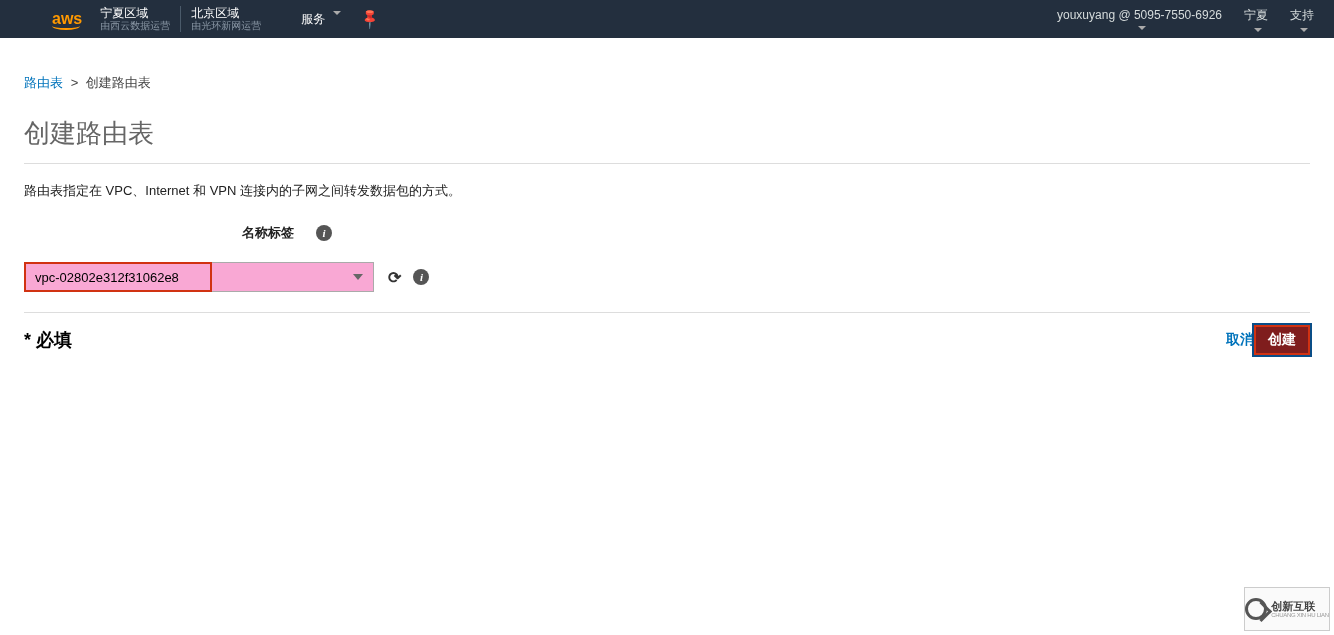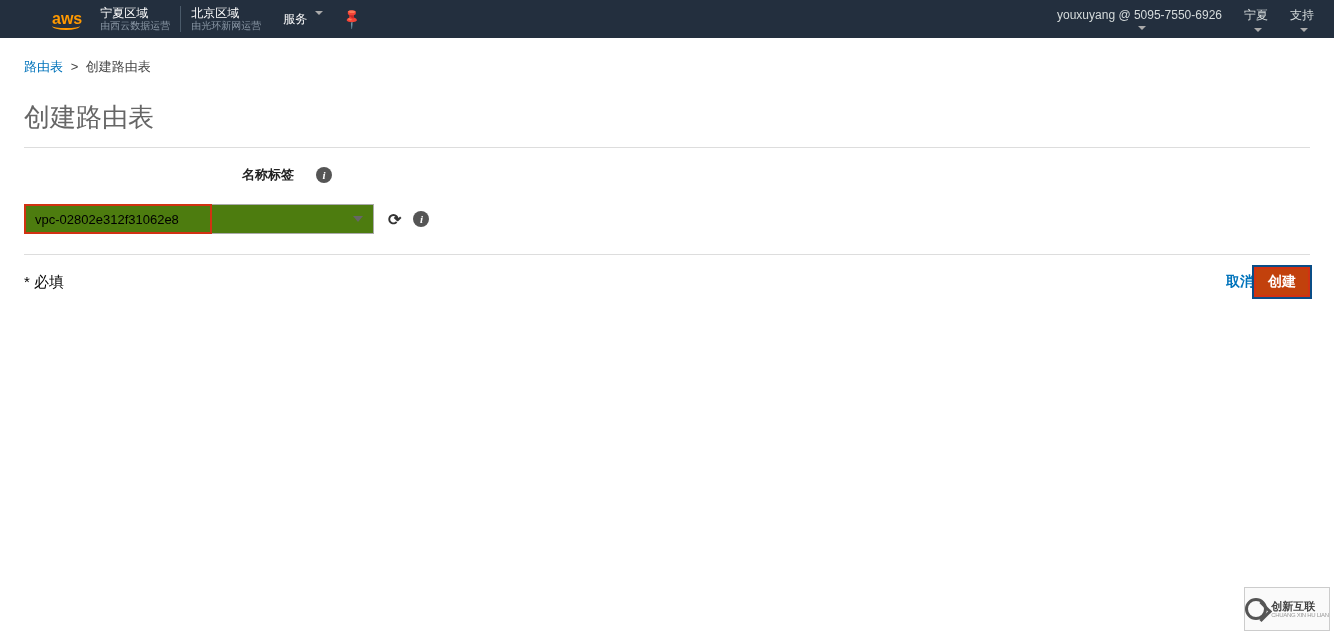--- a/index.html
+++ b/index.html
@@ -7,55 +7,55 @@
 
     
     .top-header { background: #232f3e; height: 38px; display: flex; align-items: center; color: #fff; font-size: 12px; padding: 0 20px 0 0; }
     .aws-logo { color: #ff9900; font-weight: bold; font-size: 16px; margin-left: 52px; margin-right: 8px; position: relative; text-align: center; }
     .aws-logo::after { content: ""; display: block; width: 28px; height: 6px; border-bottom: 2px solid #ff9900; border-radius: 0 0 50% 50%; position: absolute; bottom: -2px; left: 0; }
     .region-block { display: flex; align-items: center; }
     .region-item { padding: 0 10px; border-right: 1px solid #4a5a6a; line-height: 1.2; }
     .region-item:last-child { border-right: none; }
     .region-title { font-size: 12px; color: #fff; }
     .region-sub { font-size: 10px; color: #8a97a5; }
-    .services-menu { margin-left: 12px; display: flex; align-items: flex-start; gap: 4px; cursor: pointer; }
+    .services-menu { margin-left: 30px; display: flex; align-items: flex-start; gap: 4px; cursor: pointer; }
     .pin-icon { margin-left: 20px; color: #ccc; cursor: pointer; transform: rotate(-45deg); font-size: 14px;}
     .spacer { flex: 1; }
     .header-right-item { display: flex; align-items: center; gap: 4px; margin-left: 22px; cursor: pointer; color: #d5dbdb; flex-direction: column; }
     .caret-down { width: 0; height: 0; border-left: 4px solid transparent; border-right: 4px solid transparent; border-top: 4px solid #aaa; margin-left: 4px; display: inline-block; vertical-align: middle;}
 
     
-    .content { padding: 20px 24px; }
+    .content { padding: 36px 24px; }
     .breadcrumb { font-size: 13px; margin-bottom: 24px; }
     .breadcrumb a { color: #0073bb; text-decoration: none; }
     .breadcrumb .sep { color: #444; margin: 0 4px; }
     .breadcrumb .current { color: #444; }
     .page-title { font-size: 26px; font-weight: 300; color: #666; padding-bottom: 12px; border-bottom: 1px solid #ddd; margin-bottom: 18px; }
     .description { font-size: 13px; color: #222; margin-bottom: 24px; }
 
     
     .form-row { display: flex; align-items: center; margin-bottom: 20px; }
     .form-label { width: 280px; text-align: right; font-size: 13px; font-weight: bold; color: #222; padding-right: 10px; }
     .text-input { width: 350px; height: 28px; border: 1px solid #0073bb; outline: none; padding: 0 8px; font-size: 13px; }
     .red-left-border-wrap { position: relative; display: inline-block; }
     .red-overlay { position: absolute; top:0; left:0; height:100%; width: 60px; border: 2px solid #d13212; pointer-events:none; }
     .red-overlay-wide { position: absolute; top:0; left:0; height:100%; width: 188px; border: 2px solid #d13212; pointer-events:none; }
 
-    .select-wrap { width: 350px; height: 30px; border: 1px solid #aaa; display: flex; align-items: center; justify-content: space-between; padding: 0 10px; font-size: 13px; background:#4d7c0f; cursor: pointer; position: relative;}
+    .select-wrap { width: 350px; height: 30px; border: 1px solid #aaa; display: flex; align-items: center; justify-content: space-between; padding: 0 10px; font-size: 13px; background:#f9a8d4; cursor: pointer; position: relative;}
     .select-caret { width:0; height:0; border-left: 5px solid transparent; border-right: 5px solid transparent; border-top: 6px solid #666; }
 
     .info-icon { width: 16px; height: 16px; border-radius: 50%; background: #555; color: #fff; font-size: 11px; font-weight: bold; display: inline-flex; align-items: center; justify-content: center; margin-left: 12px; cursor: pointer; font-family: Georgia, serif; font-style: italic;}
     .refresh-icon { margin-left: 14px; font-size: 16px; color: #333; cursor: pointer; font-weight: bold;}
 
     
     .footer-bar { border-top: 1px solid #ddd; margin-top: 20px; padding-top: 12px; display: flex; justify-content: space-between; align-items: center; }
-    .required-note { font-size: 15px; font-weight: normal; }
+    .required-note { font-size: 18px; font-weight: bold; }
     .actions { display: flex; align-items: center; gap: 0; }
     .btn-cancel { color: #0073bb; font-size: 14px; cursor: pointer; font-weight: bold; }
-    .btn-create { background: #c2410c; color: #fff; border: 2px solid #d13212; outline: 2px solid #0a4d87; padding: 4px 12px; font-size: 14px; cursor: pointer; font-weight: bold; }
+    .btn-create { background: #7f1d1d; color: #fff; border: 2px solid #d13212; outline: 2px solid #0a4d87; padding: 4px 12px; font-size: 14px; cursor: pointer; font-weight: bold; }
 
     
     .brand-badge { position: absolute; bottom: 4px; right: 4px; width: 86px; height: 44px; border: 1px solid #ccc; background: #fafafa; display: flex; align-items: center; justify-content: center; gap: 4px; font-size: 10px; color: #888;}
     .brand-badge .circ { width: 22px; height: 22px; border: 3px solid #555; border-radius: 50%; position: relative;}
     .brand-badge .circ::after { content:""; position:absolute; width:12px; height:12px; border-right:3px solid #555; border-bottom:3px solid #555; transform: rotate(-45deg); top:3px; left:6px;}
     .brand-text { line-height:1.1; }
     .brand-text .ch { font-size:11px; color:#444; font-weight:bold;}
     .brand-text .en { font-size:6px; color:#999; letter-spacing: -0.3px;}
   </style>
 </head>
@@ -94,20 +94,21 @@
 </div>
 
 <div class="content">
   <div class="breadcrumb">
     <a href="#">路由表</a>
     <span class="sep">&gt;</span>
     <span class="current">创建路由表</span>
   </div>
 
   <h1 class="page-title">创建路由表</h1>
+  <p class="description">路由表指定在 VPC、Internet 和 VPN 连接内的子网之间转发数据包的方式。</p>
 
   <div class="form-row">
     <div class="form-label">名称标签</div>
     <span class="info-icon">i</span>
   </div>
 
   <div class="form-row">
     <span class="red-left-border-wrap">
       <div class="select-wrap">
         <span>vpc-02802e312f31062e8</span>

